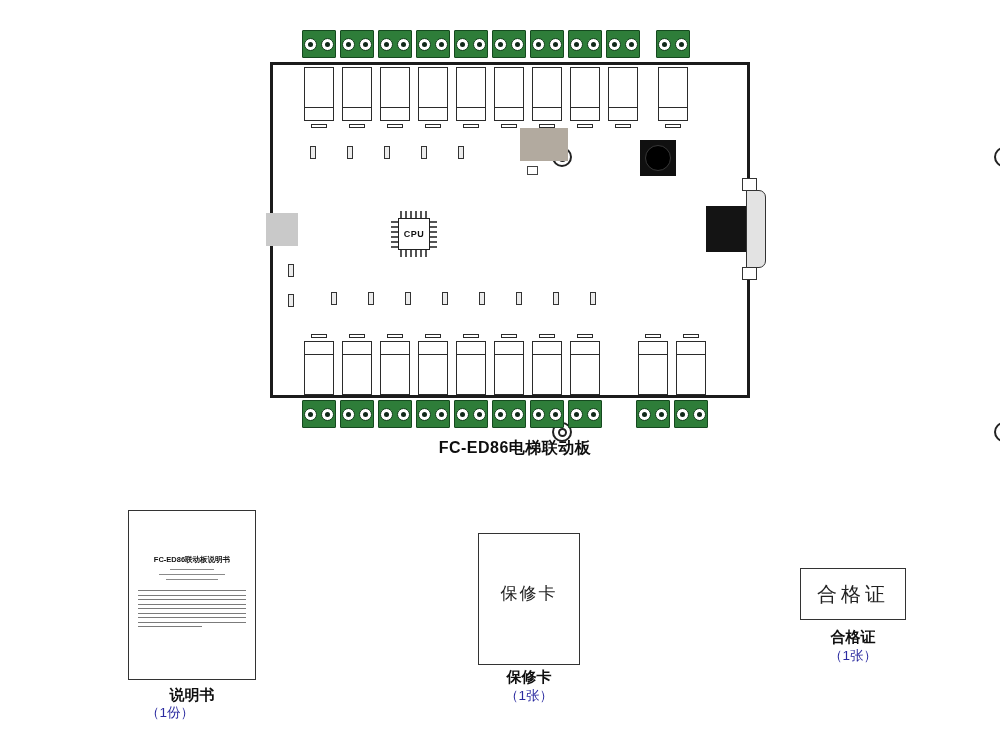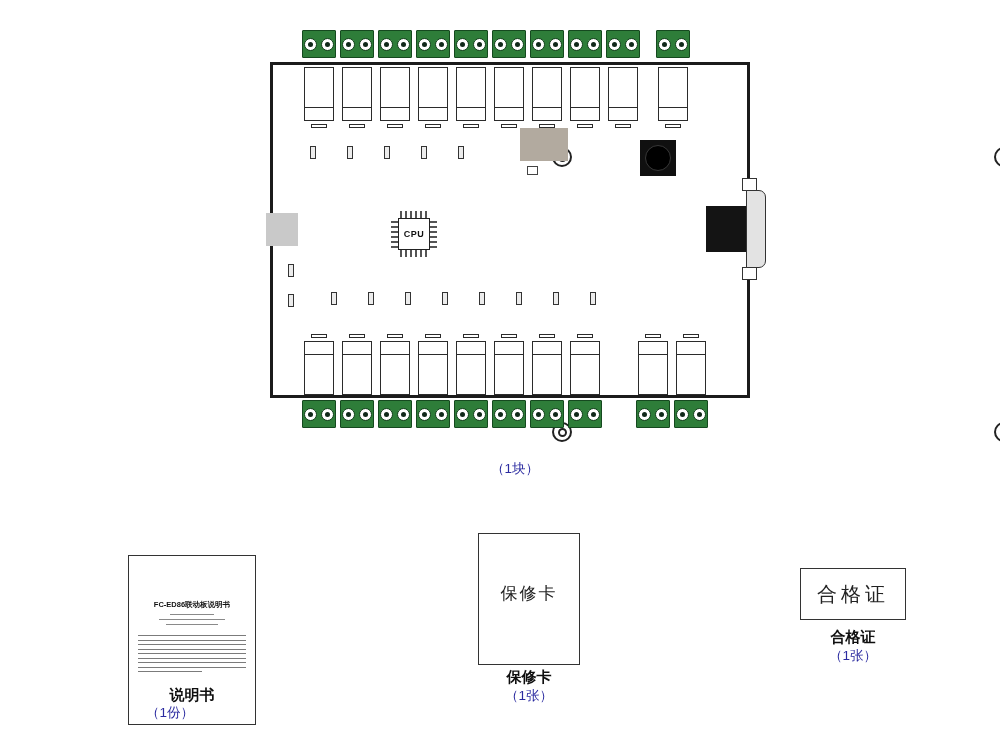--- a/index.html
+++ b/index.html
@@ -77,21 +77,21 @@
   .db9 .db9-screw.t { top:0; } .db9 .db9-screw.b { bottom:0; }
 
   
   .cap-title { position:absolute; font-weight:bold; font-size:16px; color:#0e0e0e; text-align:center; }
   .cap-count { position:absolute; font-size:13.5px; color:#2b2ba0; text-align:center; }
   #board-title { left:360px; top:438px; width:310px; letter-spacing:.5px; }
   #board-count { left:360px; top:460px; width:310px; }
 
   
   .card { position:absolute; background:#fff; border:1.5px solid #333; }
-  .manual-card { left:128px; top:510px; width:128px; height:170px; padding-top:44px;margin-top:45px; }
+  .manual-card { left:128px; top:510px; width:128px; height:170px; padding-top:44px; }
   .manual-title { font-size:7.5px; font-weight:bold; text-align:center; white-space:nowrap; }
   .mline { height:1px; background:#8a8a8a; margin:4px auto 0; }
   .mline.p { margin:3.5px 9px 0; background:#7b7b7b; }
   .mline.pg { margin-top:10px; }
   #manual-label { left:128px; top:686px; width:128px; font-size:15px; }
   #manual-count { left:128px; top:704px; width:128px; text-align:left; padding-left:18px; }
 
   .warranty-card { left:478px; top:533px; width:102px; height:132px;
                    display:flex; align-items:center; justify-content:center; padding-bottom:12px; }
   .serif-text { font-family:"Liberation Serif","DejaVu Serif",serif; font-size:17px; color:#222; letter-spacing:2px; }
@@ -332,21 +332,21 @@
     <div class="body">CPU</div>
   </div>
 
   <div class="db9">
     <div class="db9-screw t"></div>
     <div class="db9-screw b"></div>
     <div class="db9-body"></div>
     <div class="db9-flange"></div>
   </div>
 
-  <div class="cap-count" id="board-count">（1块）</div>
+  <div class="cap-title" id="board-title">FC-ED86电梯联动板</div>
 
   <div class="card manual-card">
     <div class="manual-title">FC-ED86联动板说明书</div>
     <div id="manual-lines">
         <div class="mline " style="width: 44px;"></div>
         <div class="mline " style="width: 66px;"></div>
         <div class="mline " style="width: 52px;"></div>
         <div class="mline p pg" style="width: auto; max-width: 100%;"></div>
         <div class="mline p" style="width: auto; max-width: 100%;"></div>
         <div class="mline p" style="width: auto; max-width: 100%;"></div>

